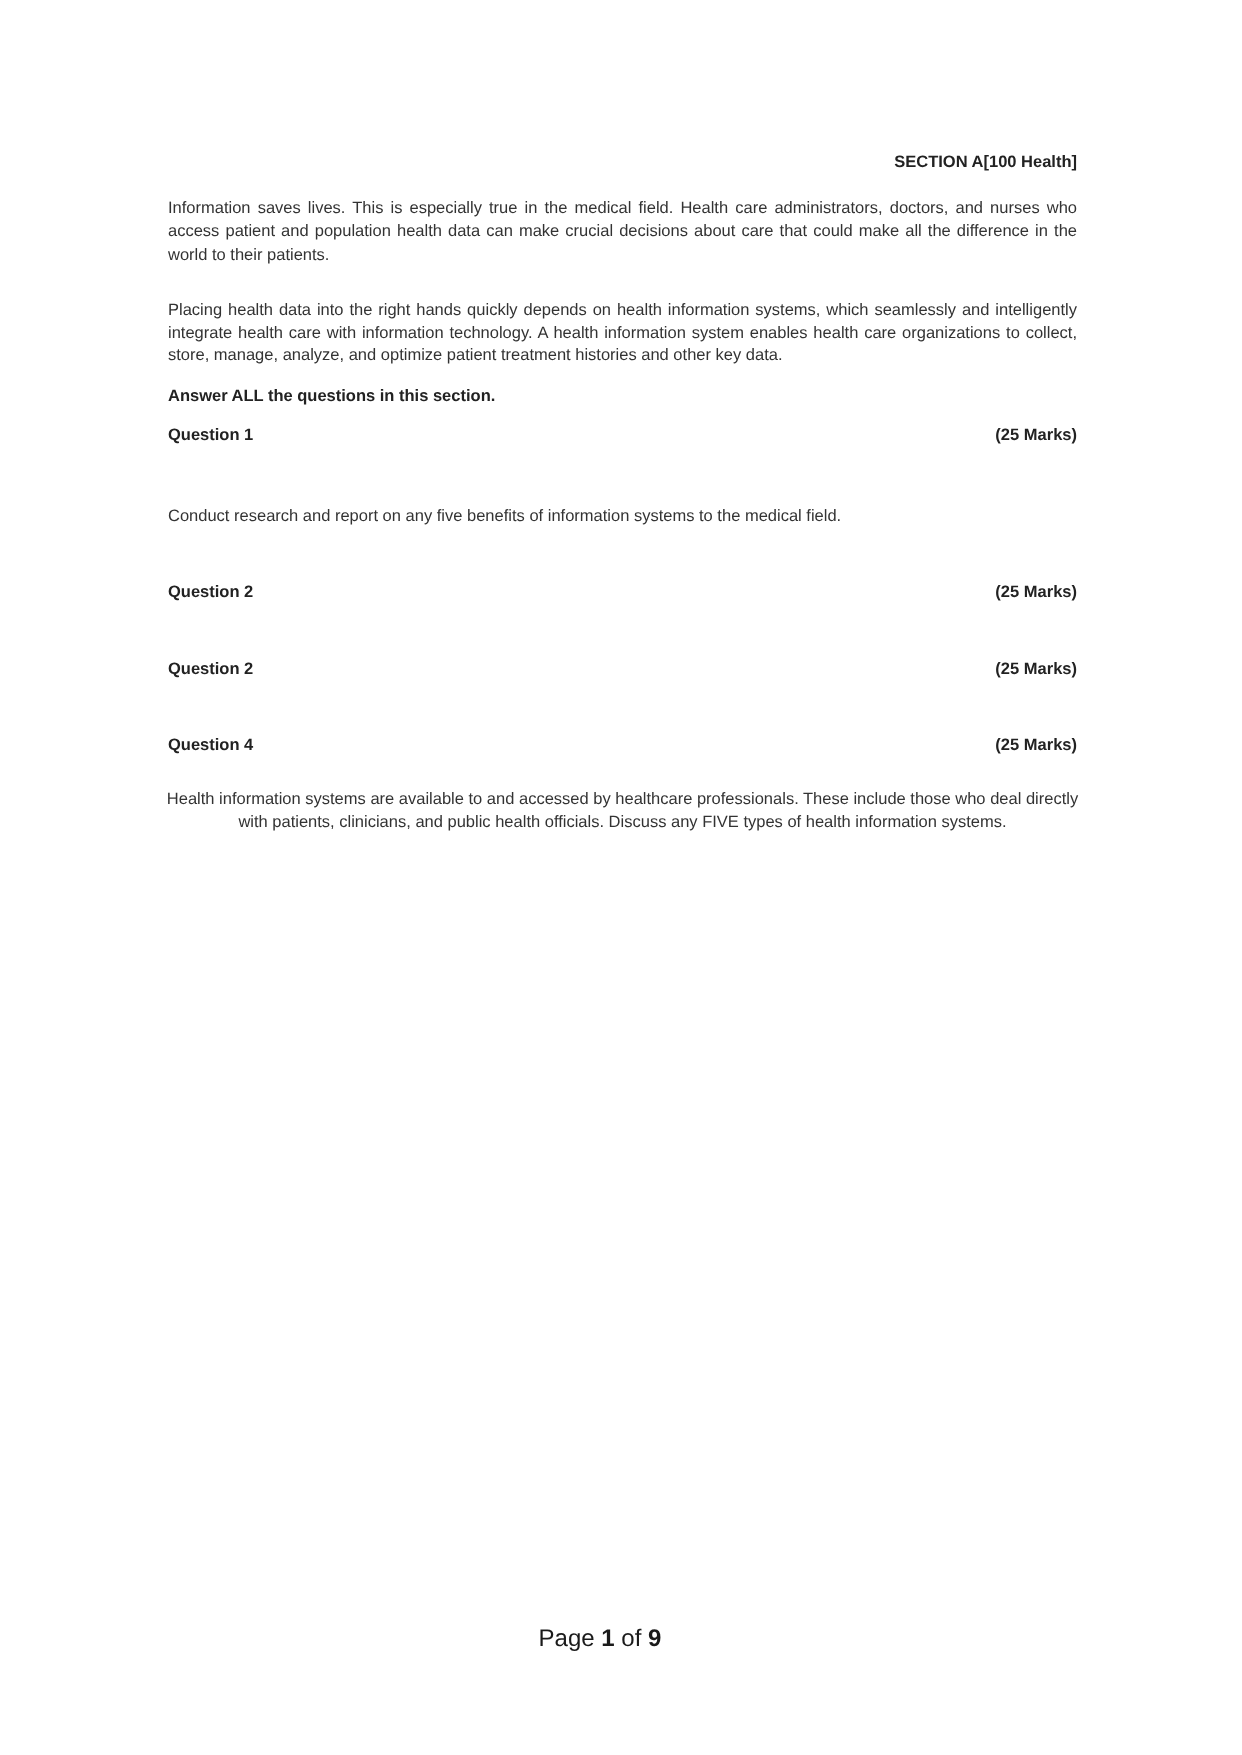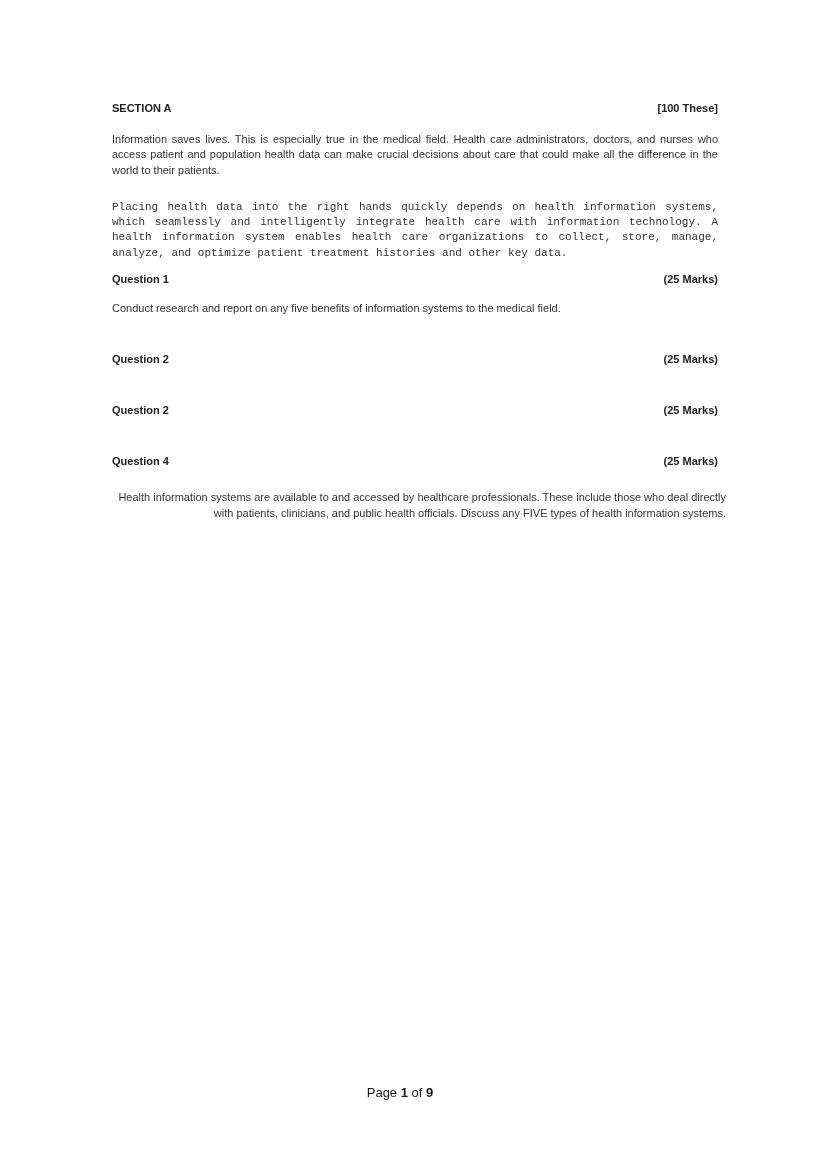--- a/index.html
+++ b/index.html
@@ -23,37 +23,37 @@
     background: #ffffff;
   }
   .content {
     position: absolute;
     left: 112px;
     top: 101px;
     width: 606px;
   }
   .section-header {
     display: flex;
-    justify-content: space-between;
+    justify-content: flex-end;
     align-items: baseline;
     font-weight: bold;
     font-size: 11px;
     line-height: 15px;
     color: #222222;
+    margin-left: 18px;
   }
   .intro-para {
     margin-top: 16px;
     font-size: 11px;
     line-height: 15.3px;
     text-align: justify;
     color: #333333;
   }
   .intro-para + .intro-para {
     margin-top: 22px;
-    font-family: Liberation Mono, monospace;
   }
   .instruction {
     margin-top: 8px;
     font-size: 11px;
     line-height: 15px;
     font-weight: bold;
     color: #222222;
   }
   .q-head {
     display: flex;
@@ -62,60 +62,61 @@
     margin-top: 36px;
     font-weight: bold;
     font-size: 11px;
     line-height: 15px;
     color: #222222;
   }
   .q-head.first {
     margin-top: 11px;
   }
   .q-text {
-    margin-top: 14px;
+    margin-top: 39px;
     font-size: 11px;
     line-height: 15.3px;
     text-align: justify;
     color: #333333;
   }
   .q-text.wide {
-    text-align: right;
+    text-align: center;
     margin-left: -8px;
     width: 622px;
     margin-top: 21px;
   }
   .footer {
     position: absolute;
     left: 0;
     top: 1085px;
     width: 800px;
     text-align: center;
-    font-size: 13px;
+    font-size: 16px;
     line-height: 16px;
     color: #1a1a1a;
   }
   .footer .num {
     font-weight: bold;
   }
 </style>
 </head>
 <body>
 
 <div class="page">
   <div class="content">
 
     <div class="section-header">
       <span>SECTION A</span>
-      <span>[100 These]</span>
+      <span>[100 Health]</span>
     </div>
 
     <p class="intro-para">Information saves lives. This is especially true in the medical field. Health care administrators, doctors, and nurses who access patient and population health data can make crucial decisions about care that could make all the difference in the world to their patients.</p>
     <p class="intro-para">Placing health data into the right hands quickly depends on health information systems, which seamlessly and intelligently integrate health care with information technology. A health information system enables health care organizations to collect, store, manage, analyze, and optimize patient treatment histories and other key data.</p>
 
+    <div class="instruction">Answer ALL the questions in this section.</div>
 
     <div class="q-head first">
       <span>Question 1</span>
       <span>(25 Marks)</span>
     </div>
     <p class="q-text">Conduct research and report on any five benefits of information systems to the medical field.</p>
 
     <div class="q-head">
       <span>Question 2</span>
       <span>(25 Marks)</span>

